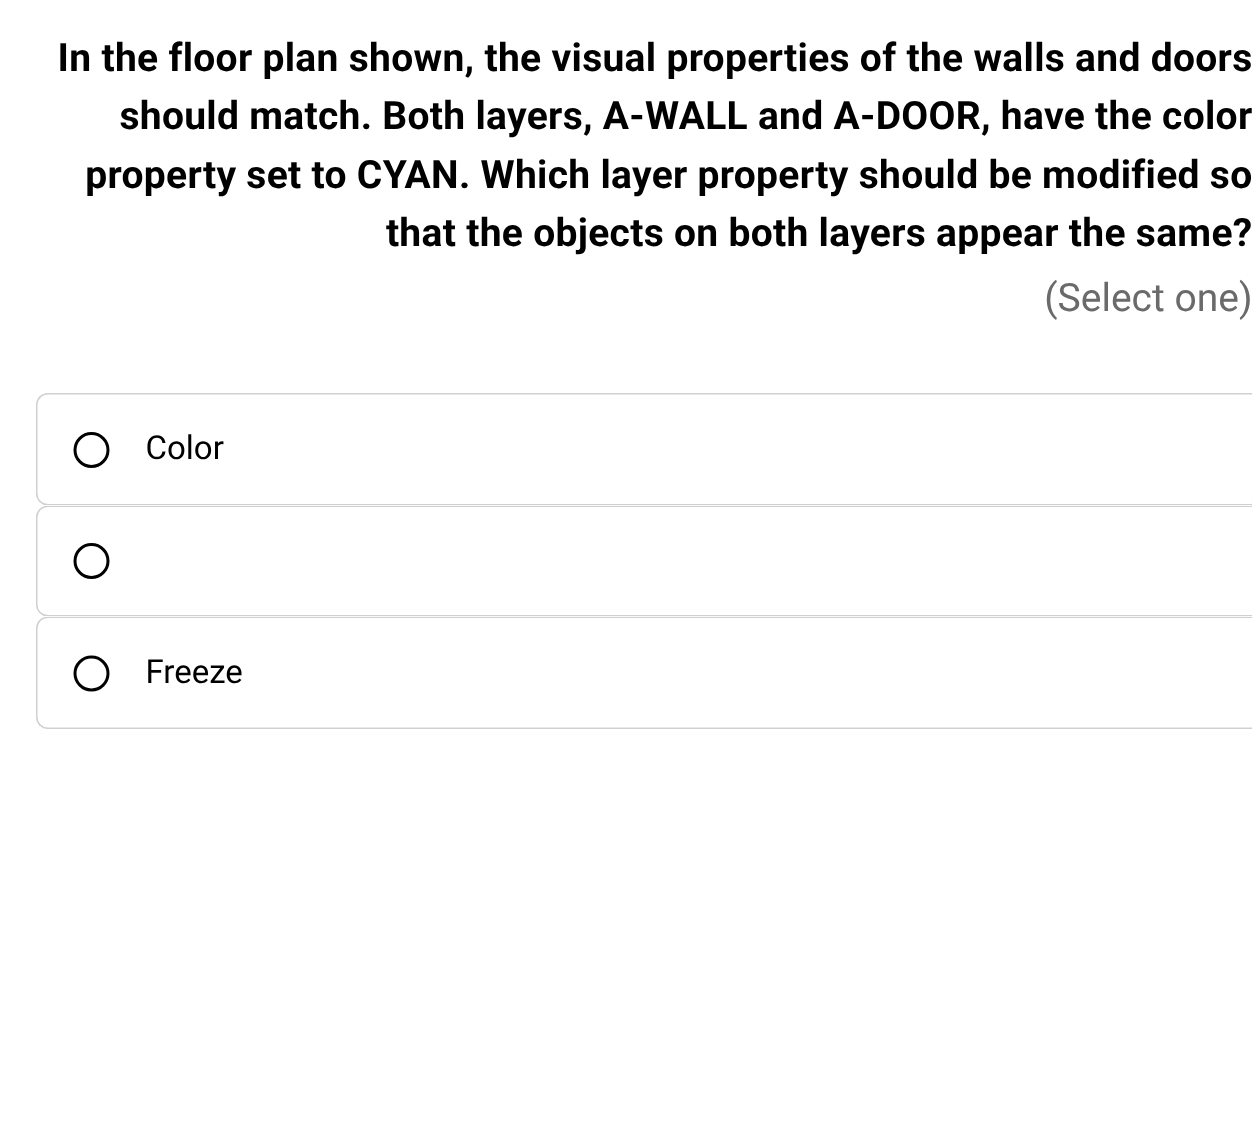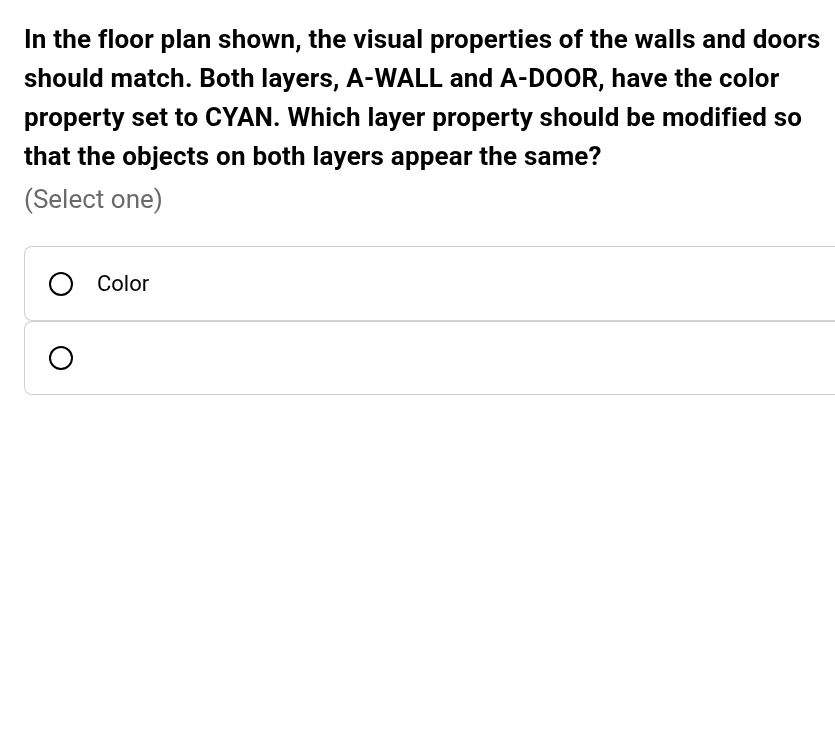--- a/index.html
+++ b/index.html
@@ -1,38 +1,39 @@
 <!DOCTYPE html>
 <html><head>
   <meta charset="utf-8">
   <style>
     * {
       margin: 0;
       padding: 0;
       box-sizing: border-box;
+      text-align: right;
     }
     body {
       font-family: -apple-system, BlinkMacSystemFont, "Segoe UI", Roboto, Helvetica, Arial, sans-serif;
       background: #ffffff;
       width: 835px;
       padding: 20px 0 0 24px;
     }
     .question-text {
       font-size: 26px;
       font-weight: 700;
       color: #000000;
       line-height: 1.5;
       margin-bottom: 8px;
       letter-spacing: 0.2px;
     }
     .instruction-text {
       font-size: 26px;
       font-weight: 400;
       color: #6a6a6a;
-      margin-bottom: 32px;
+      margin-bottom: 48px;
     }
     .options-container {
       display: flex;
       flex-direction: column;
     }
     .option-item {
       display: flex;
       align-items: center;
       border: 1px solid #d0d0d0;
       border-right: none;
@@ -62,13 +63,17 @@
 <div class="instruction-text">(Select one)</div>
 
 <div class="options-container">
   <div class="option-item">
     <div class="radio-circle"></div>
     <span class="option-label">Color</span>
   </div>
   <div class="option-item">
     <div class="radio-circle"></div>
   </div>
+  <div class="option-item">
+    <div class="radio-circle"></div>
+    <span class="option-label">Freeze</span>
+  </div>
 </div>
 
 </body></html>

